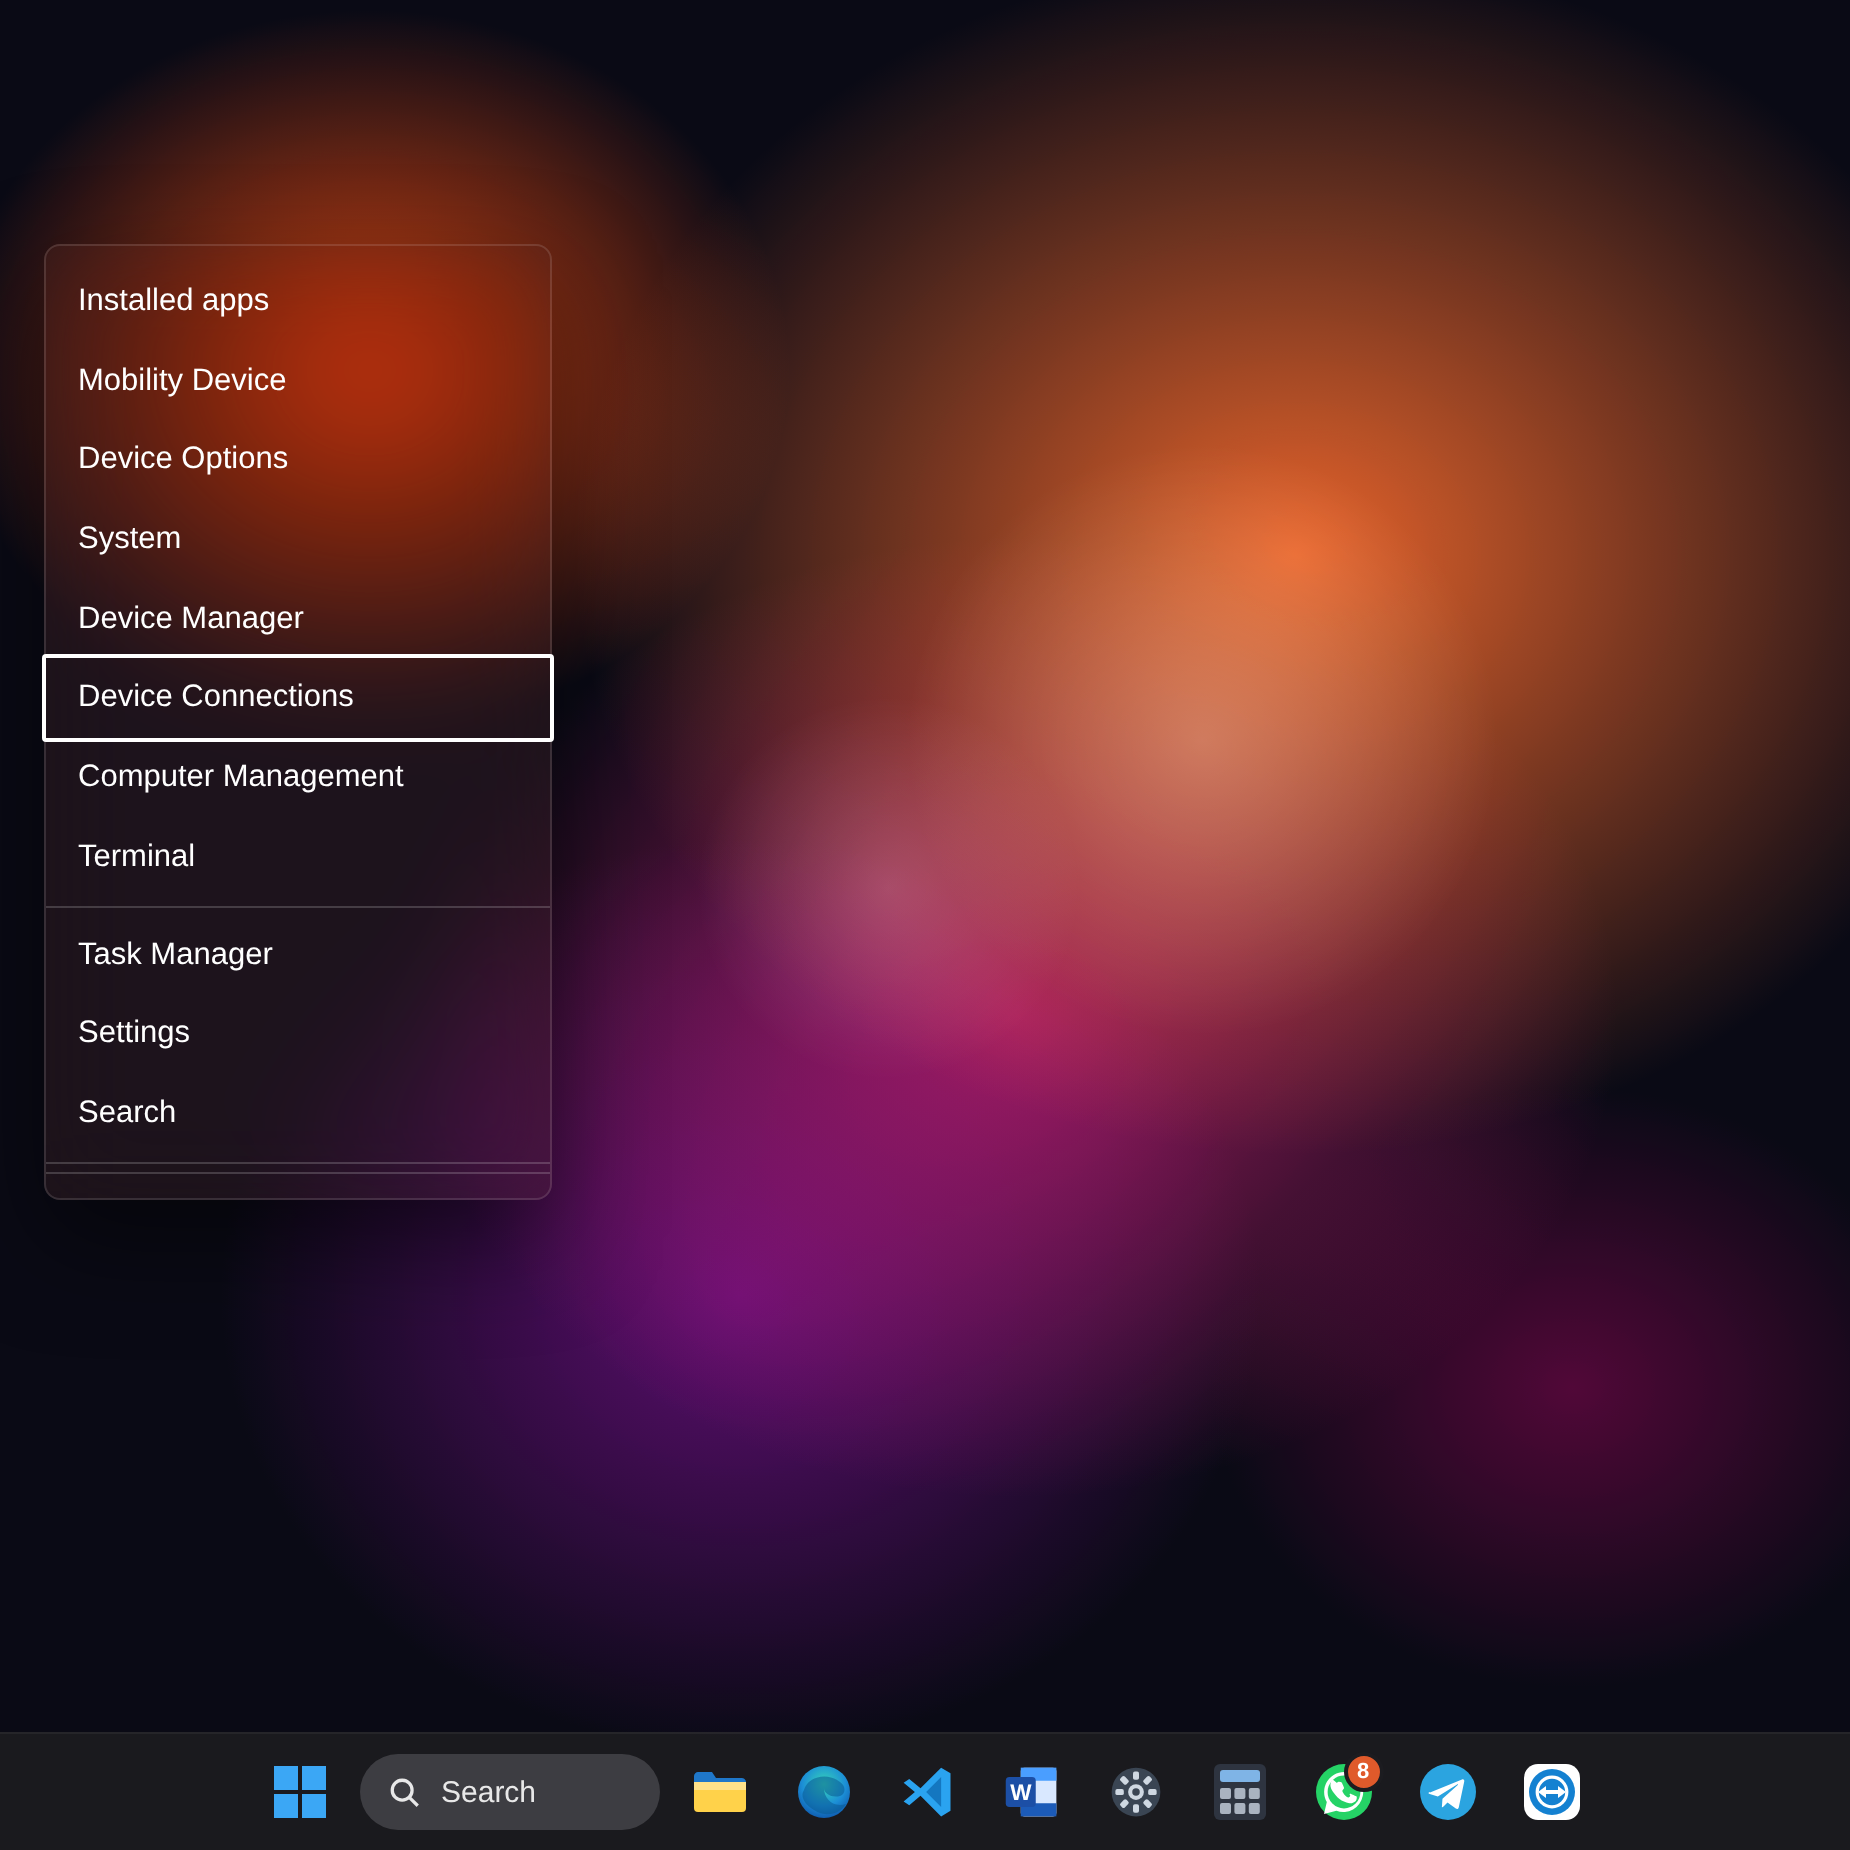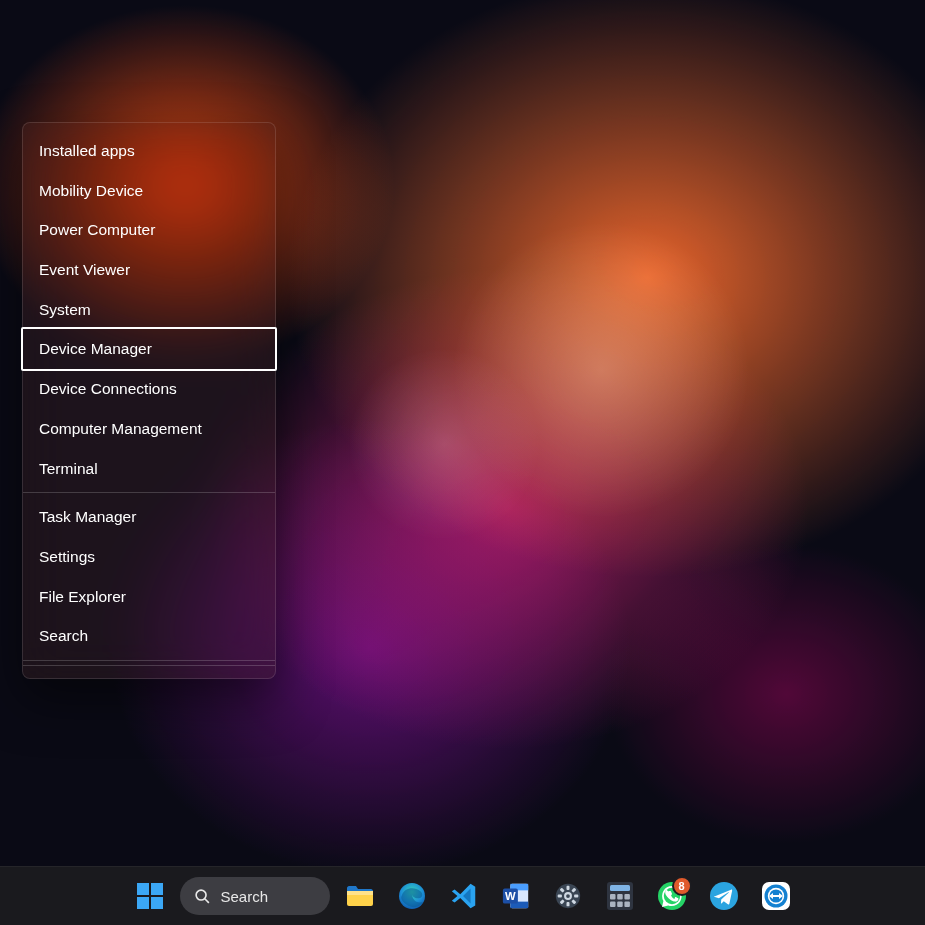--- a/index.html
+++ b/index.html
@@ -144,24 +144,21 @@
 <div class="wallpaper"></div>
 
 <div class="winx-menu" id="winx-menu">
     <div class="winx-item">
       <span>Installed apps</span>
     </div>
     <div class="winx-item">
       <span>Mobility Device</span>
     </div>
     <div class="winx-item">
-      <span>Power Computer</span>
-    </div>
-    <div class="winx-item">
-      <span>Event Viewer</span>
+      <span>Device Options</span>
     </div>
     <div class="winx-item">
       <span>System</span>
     </div>
     <div class="winx-item">
       <span>Device Manager</span>
     </div>
     <div class="winx-item">
       <span>Device Connections</span>
     </div>
@@ -170,23 +167,20 @@
     </div>
     <div class="winx-item">
       <span>Terminal</span>
     </div>
     <div class="winx-sep"></div>
     <div class="winx-item">
       <span>Task Manager</span>
     </div>
     <div class="winx-item">
       <span>Settings</span>
-    </div>
-    <div class="winx-item">
-      <span>File Explorer</span>
     </div>
     <div class="winx-item">
       <span>Search</span>
     </div>
     <div class="winx-sep"></div>
     <div class="winx-sep"></div>
   </div>
 
 <div class="highlight-box" id="highlight-box" style="left: 21px; top: 327.438px; width: 252px; height: 39.6875px;"></div>
 

